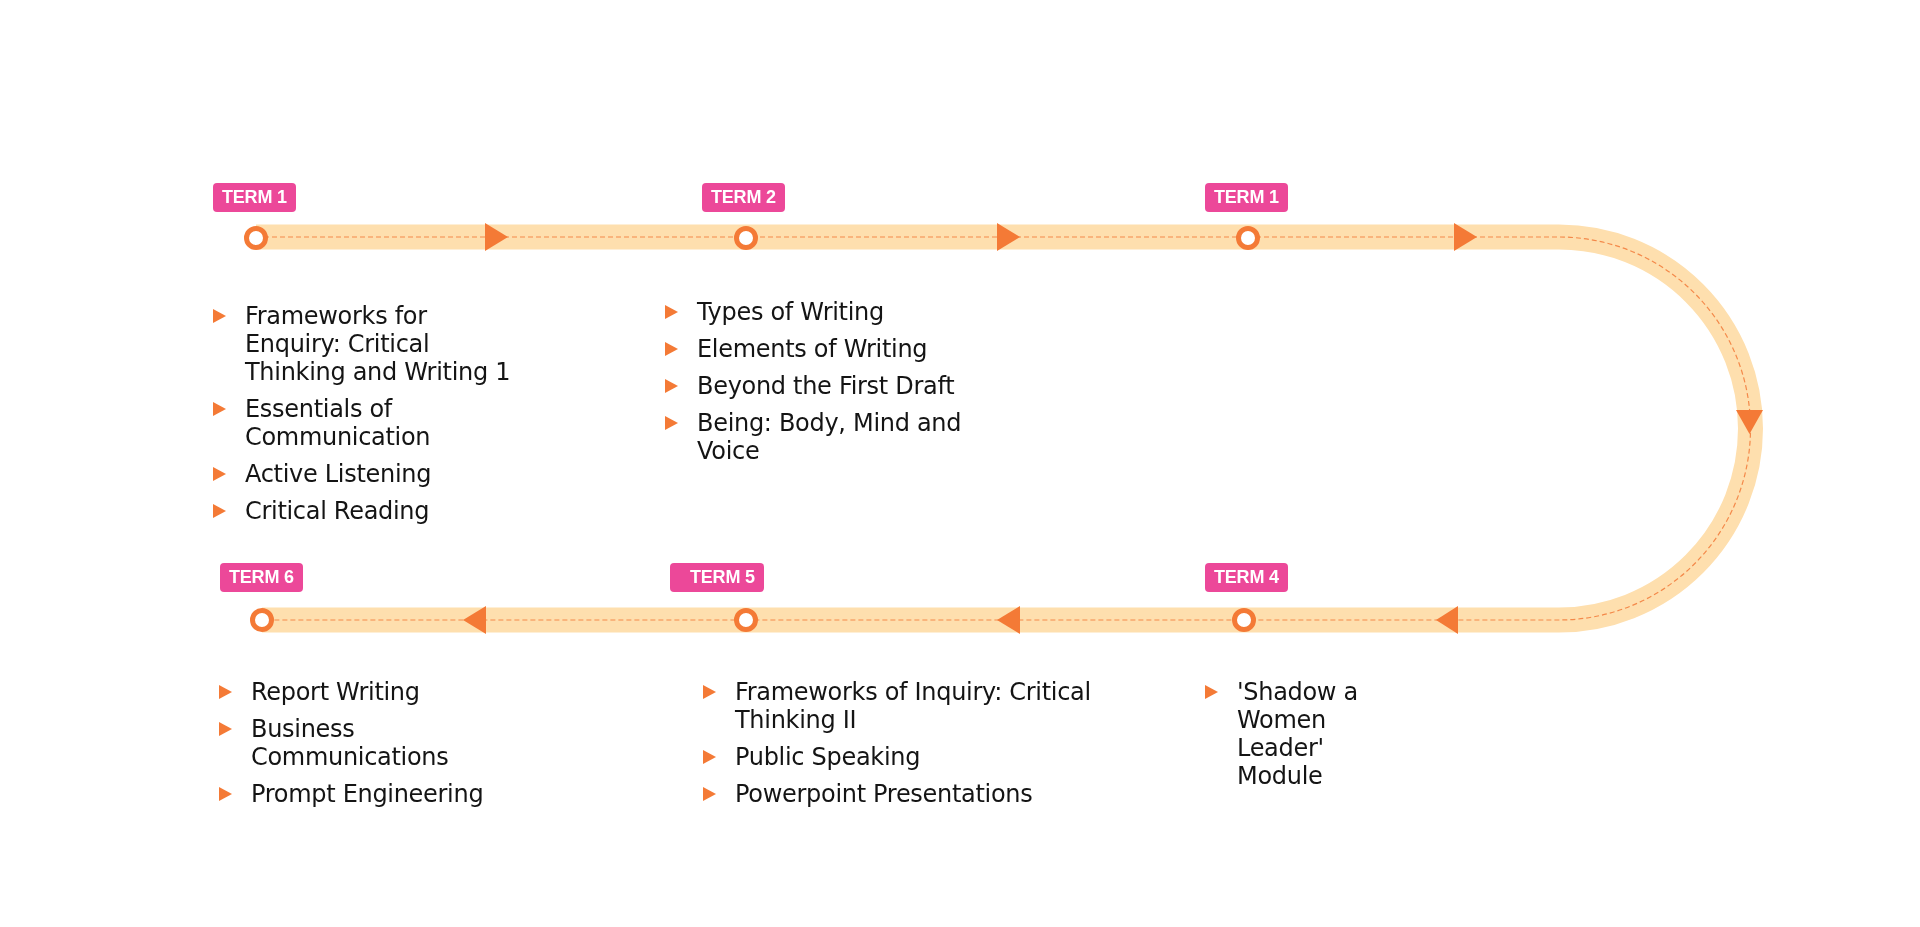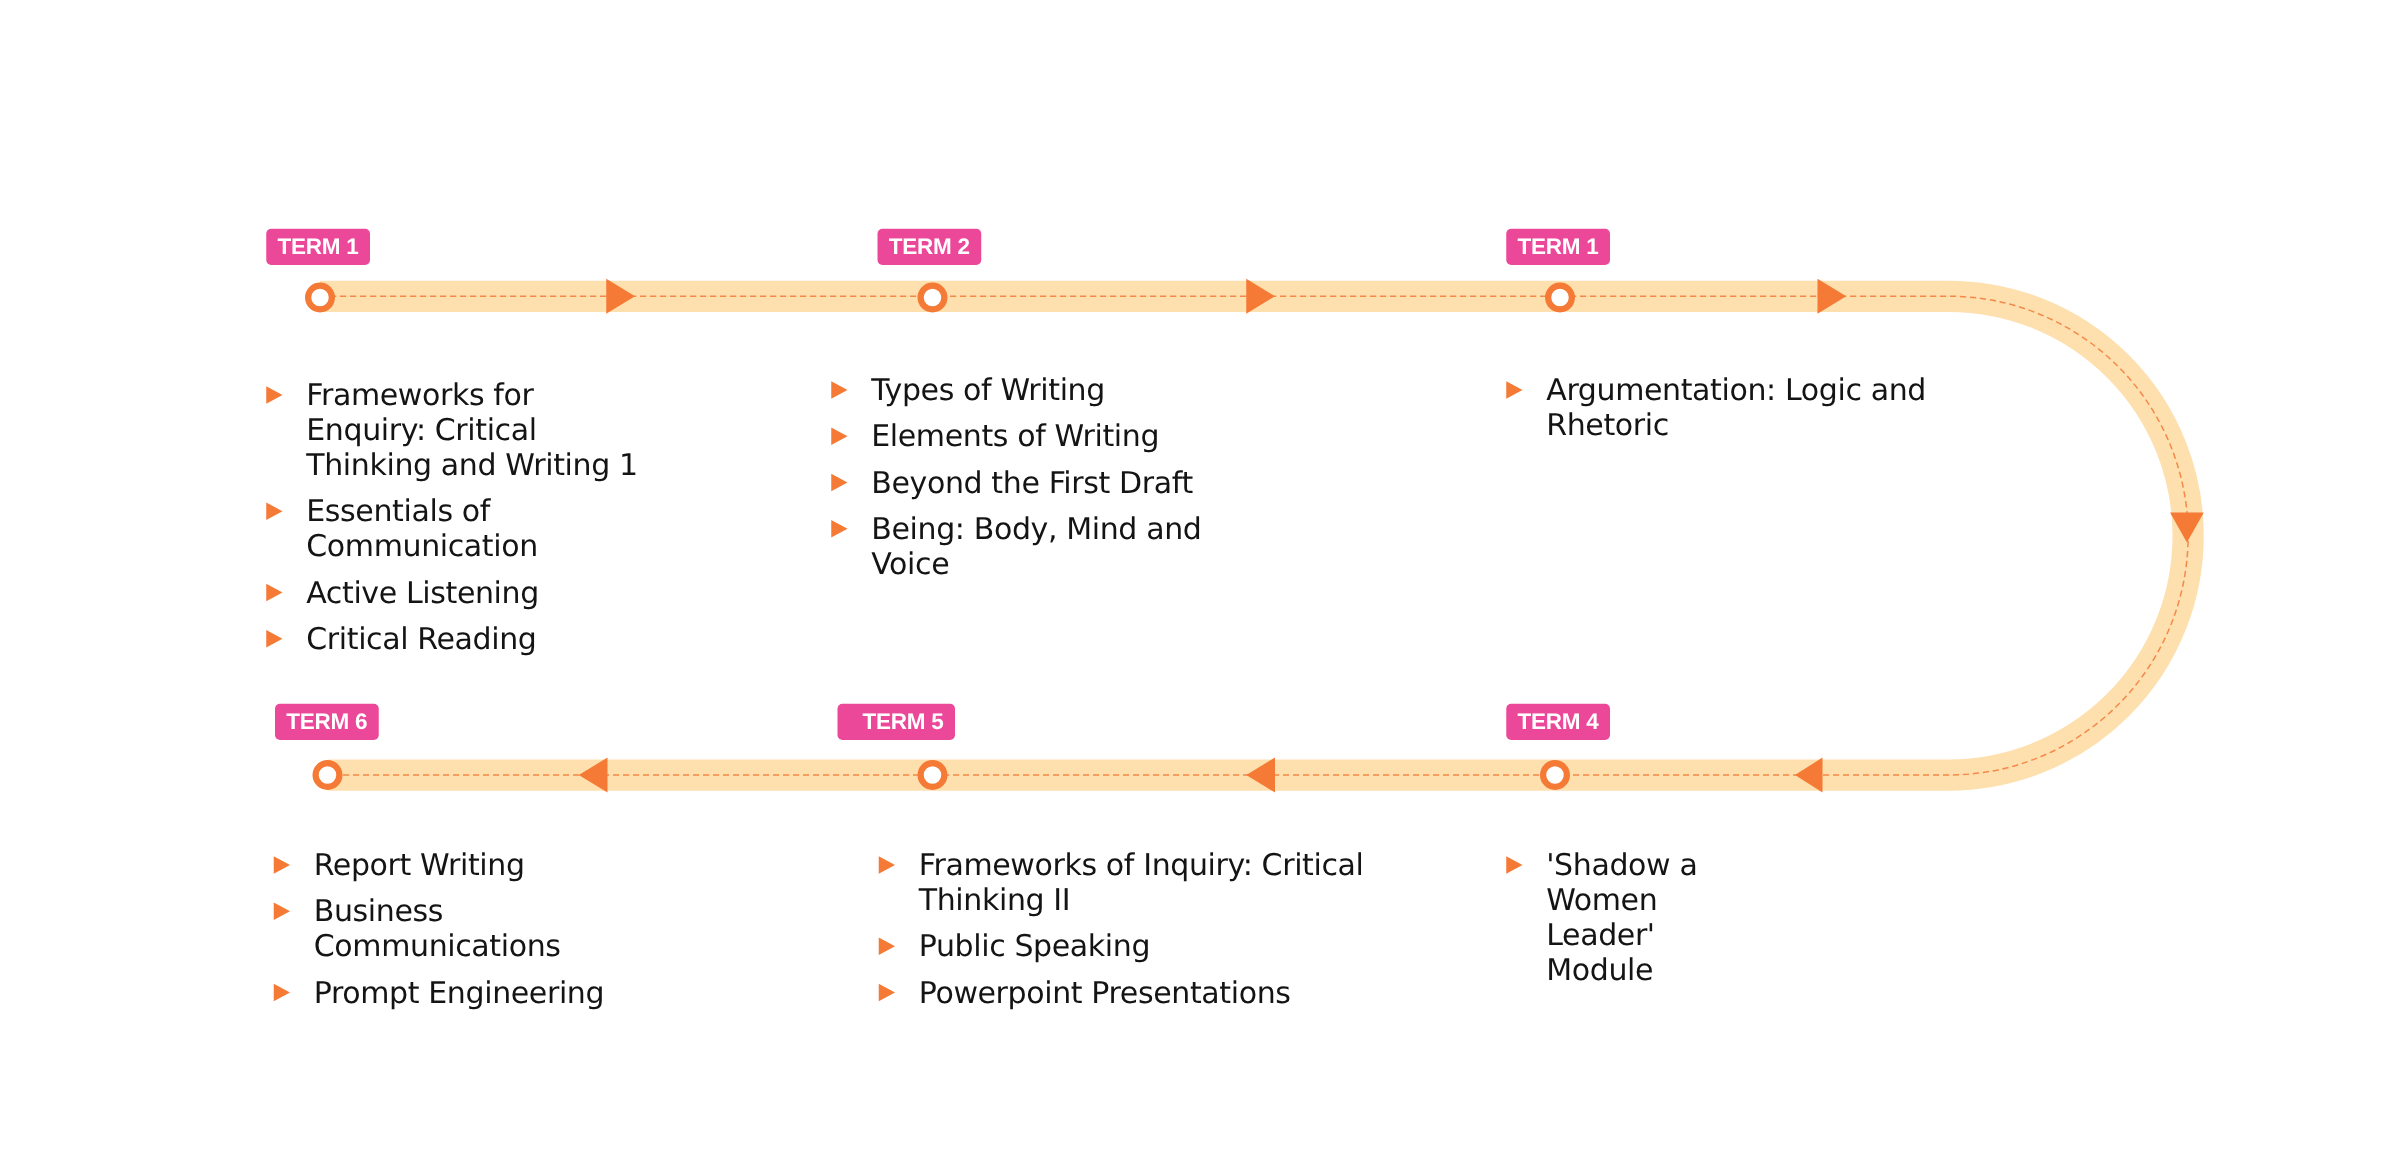--- a/index.html
+++ b/index.html
@@ -100,21 +100,20 @@
 <div class="badge" style="left:702px; top:183px;">TERM 2</div>
 <ul class="items" style="left:665px; top:298px; width:360px;">
   <li class="item"><span class="bullet"></span><span>Types of Writing</span></li>
   <li class="item"><span class="bullet"></span><span>Elements of Writing</span></li>
   <li class="item"><span class="bullet"></span><span>Beyond the First Draft</span></li>
   <li class="item"><span class="bullet"></span><span>Being: Body, Mind and Voice</span></li>
 </ul>
 
 <div class="badge" style="left:1205px; top:183px;">TERM 1</div>
 <ul class="items" style="left:1205px; top:298px; width:400px;">
-  <li class="item"><span class="bullet"></span><span>Argumentation: Logic and Rhetoric</span></li>
 </ul>
 
 <div class="badge" style="left:1205px; top:563px;text-align:right;">TERM 4</div>
 <ul class="items" style="left:1205px; top:678px; width:210px;">
   <li class="item"><span class="bullet"></span><span>'Shadow a Women Leader' Module</span></li>
 </ul>
 
 <div class="badge" style="left:670px; top:563px;padding-left:20px;">TERM 5</div>
 <ul class="items" style="left:703px; top:678px; width:460px;">
   <li class="item"><span class="bullet"></span><span>Frameworks of Inquiry: Critical Thinking II</span></li>

